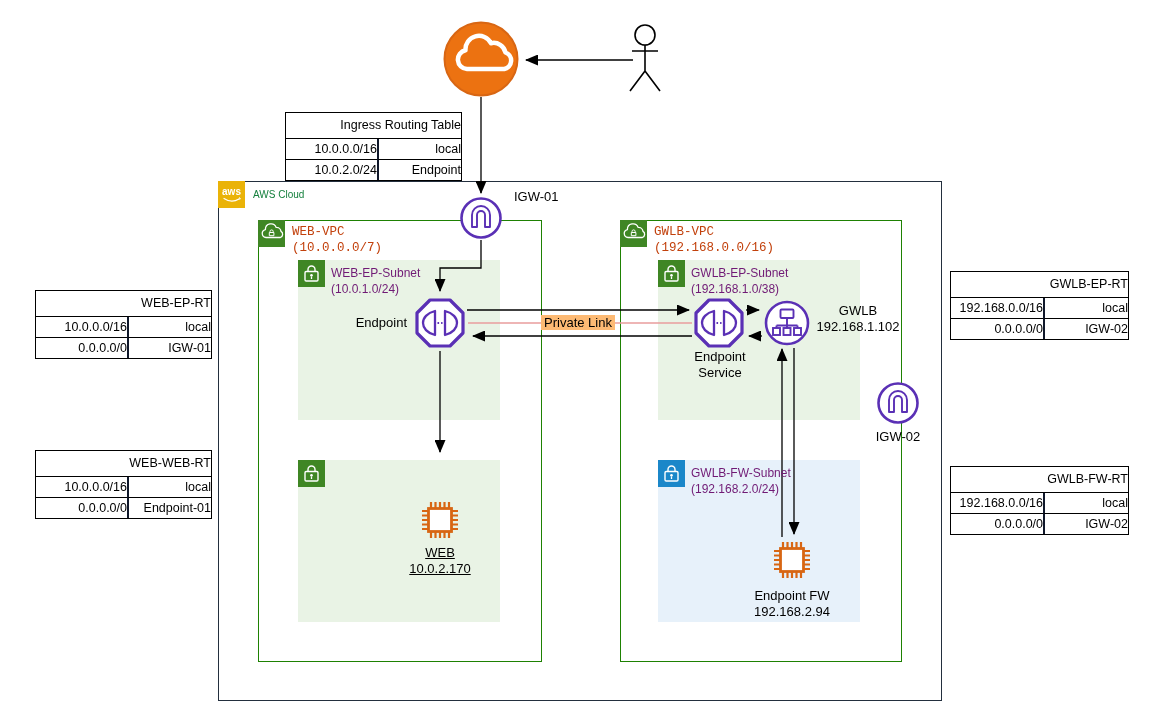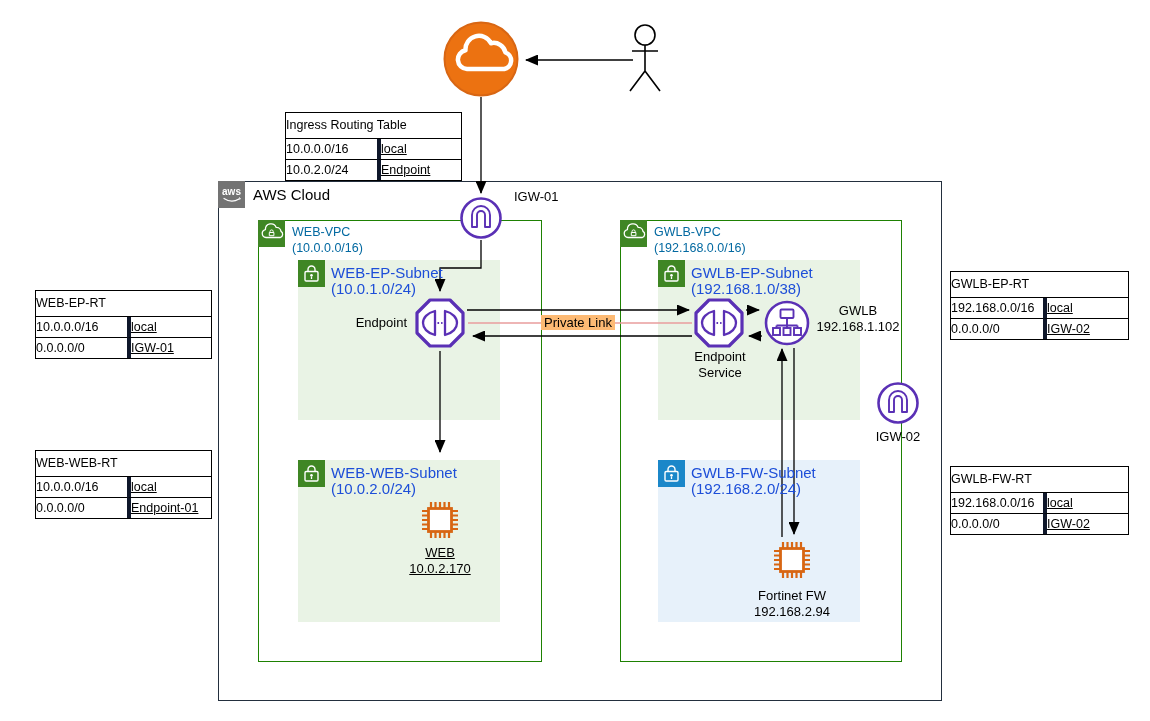--- a/index.html
+++ b/index.html
@@ -7,30 +7,30 @@
   .canvas{position:relative;width:1150px;height:721px;background:#fff;
           font-family:"Liberation Sans",sans-serif;overflow:hidden;color:#000;}
   .abs{position:absolute;}
   
   .aws-cloud{border:1.5px solid #232F3E;}
   .vpc{border:1.5px solid #1E8102;}
   .subnet-fill{border:none;}
   .subnet-green{background:#E9F3E5;}
   .subnet-blue{background:#E7F1FA;}
   .hdr-sq{width:27px;height:27px;display:flex;align-items:center;justify-content:center;}
-  .cloud-title{font-size:15px;color:#000000;line-height:27px;white-space:nowrap;}
-  .vpc-label{font-size:12.5px;color:#0369a1;line-height:16px;white-space:nowrap;}
-  .subnet-label{font-size:15px;color:#1d4ed8;line-height:16px;white-space:nowrap;}
+  .cloud-title{font-size:10px;color:#15803d;line-height:27px;white-space:nowrap;}
+  .vpc-label{font-size:12.5px;color:#c2410c;line-height:16px;white-space:nowrap;font-family:Liberation Mono, monospace;}
+  .subnet-label{font-size:12px;color:#701a75;line-height:16px;white-space:nowrap;}
   
-  .rt{border:1px solid #000;background:#fff;font-size:12.5px;text-align:left;}
+  .rt{border:1px solid #000;background:#fff;font-size:12.5px;text-align:right;}
   .rt-title{height:25px;line-height:25px;border-bottom:1px solid #000;}
   .rt-grid{display:grid;grid-template-columns:52% 48%;}
   .rt-cell{height:20px;line-height:20px;overflow:hidden;}
   .rt-cell.r2{border-top:1px solid #000;}
-  .rt-cell.colR{border-left:4px solid #0f172a;text-decoration:underline;}
+  .rt-cell.colR{border-left:2px solid #0f172a;}
   
   .lbl{font-size:13px;color:#000;line-height:16px;white-space:nowrap;}
   .lbl-c{text-align:center;}
   .lbl-r{text-align:right;}
   .pl-lbl{background:#fdba74;padding:0 3px;}
   svg{display:block;}
   .overlay{pointer-events:none;}
 </style>
 </head>
 <body>
@@ -66,38 +66,38 @@
     <path d="M468,323 L692,323" stroke="#E89C9C" stroke-width="1.4" fill="none"></path>
     <path d="M692,336 L473,336" stroke="#000" stroke-width="1.3" fill="none" marker-end="url(#arr)"></path>
 
     <path d="M746,310 L759,310" stroke="#000" stroke-width="1.3" fill="none" marker-end="url(#arr)"></path>
     <path d="M762,336 L749,336" stroke="#000" stroke-width="1.3" fill="none" marker-end="url(#arr)"></path>
 
     <path d="M782,537 L782,349" stroke="#000" stroke-width="1.3" fill="none" marker-end="url(#arr)"></path>
     <path d="M794,348 L794,534" stroke="#000" stroke-width="1.3" fill="none" marker-end="url(#arr)"></path>
   </svg>
 
-  <div class="abs hdr-sq" style="left:218px;top:181px;background:#737373;">
+  <div class="abs hdr-sq" style="left:218px;top:181px;background:#eab308;">
     <svg width="27" height="27" viewBox="0 0 27 27">
       <text x="13.5" y="14" text-anchor="middle" font-size="10" font-weight="bold" fill="#fff" font-family="Liberation Sans, sans-serif">aws</text>
       <path d="M6,17.5 q7.5,5 15,0.5" stroke="#fff" stroke-width="1.2" fill="none" stroke-linecap="round"></path>
       <path d="M21,16.5 l1.5,1.2 l-2,0.5" stroke="#fff" stroke-width="1" fill="none"></path>
     </svg>
   </div>
   <div class="abs cloud-title" style="left:253px;top:181px;">AWS Cloud</div>
 
   <div class="abs hdr-sq" style="left:258px;top:220px;background:#3F8624;">
     <svg width="27" height="27" viewBox="0 0 27 27">
       <path d="M8,17.5 a4,4 0 0 1 -0.6,-7.9 a5.6,5.6 0 0 1 10.8,-2.2 a4.6,4.6 0 0 1 4.8,4 a3.4,3.4 0 0 1 -0.6,6.1 z" stroke="#fff" stroke-width="1.3" fill="none" stroke-linejoin="round"></path>
       <path d="M12,12.5 v-1 a1.6,1.6 0 0 1 3.2,0 v1 M11.3,12.5 h4.6 v3.2 h-4.6 z" stroke="#fff" stroke-width="1" fill="none"></path>
     </svg>
   </div>
   <div class="abs vpc-label" style="left:292px;top:224px;">
     <div>WEB-VPC</div>
-    <div>(10.0.0.0/16)</div>
+    <div>(10.0.0.0/7)</div>
   </div>
 
   <div class="abs hdr-sq" style="left:620px;top:220px;background:#3F8624;">
     <svg width="27" height="27" viewBox="0 0 27 27">
       <path d="M8,17.5 a4,4 0 0 1 -0.6,-7.9 a5.6,5.6 0 0 1 10.8,-2.2 a4.6,4.6 0 0 1 4.8,4 a3.4,3.4 0 0 1 -0.6,6.1 z" stroke="#fff" stroke-width="1.3" fill="none" stroke-linejoin="round"></path>
       <path d="M12,12.5 v-1 a1.6,1.6 0 0 1 3.2,0 v1 M11.3,12.5 h4.6 v3.2 h-4.6 z" stroke="#fff" stroke-width="1" fill="none"></path>
     </svg>
   </div>
   <div class="abs vpc-label" style="left:654px;top:224px;">
     <div>GWLB-VPC</div>
@@ -117,24 +117,20 @@
     <div>(10.0.1.0/24)</div>
   </div>
 
   <div class="abs hdr-sq" style="left:298px;top:460px;background:#3F8624;">
     <svg width="27" height="27" viewBox="0 0 27 27">
       <path d="M10,11.5 v-2 a3.5,3.5 0 0 1 7,0 v2" stroke="#fff" stroke-width="1.4" fill="none"></path>
       <rect x="7" y="11.5" width="13" height="9.5" rx="1.2" stroke="#fff" stroke-width="1.4" fill="none"></rect>
       <circle cx="13.5" cy="15.3" r="1.3" fill="#fff"></circle>
         <path d="M13.5,16.4 V19" stroke="#fff" stroke-width="1.3"></path>
     </svg>
-  </div>
-  <div class="abs subnet-label" style="left:331px;top:465px;">
-    <div>WEB-WEB-Subnet</div>
-    <div>(10.0.2.0/24)</div>
   </div>
 
   <div class="abs hdr-sq" style="left:658px;top:260px;background:#3F8624;">
     <svg width="27" height="27" viewBox="0 0 27 27">
       <path d="M10,11.5 v-2 a3.5,3.5 0 0 1 7,0 v2" stroke="#fff" stroke-width="1.4" fill="none"></path>
       <rect x="7" y="11.5" width="13" height="9.5" rx="1.2" stroke="#fff" stroke-width="1.4" fill="none"></rect>
       <circle cx="13.5" cy="15.3" r="1.3" fill="#fff"></circle>
         <path d="M13.5,16.4 V19" stroke="#fff" stroke-width="1.3"></path>
     </svg>
   </div>
@@ -276,17 +272,17 @@
   <svg class="abs" style="left:770px;top:538px;" width="44" height="44" viewBox="0 0 44 44">
     <rect x="10.5" y="10.5" width="23" height="23" fill="#fff" stroke="#D86613" stroke-width="2.8"></rect>
     <g stroke="#D86613" stroke-width="2.2">
       <path d="M13,10 V4 M17.5,10 V4 M22,10 V4 M26.5,10 V4 M31,10 V4"></path>
       <path d="M13,34 V40 M17.5,34 V40 M22,34 V40 M26.5,34 V40 M31,34 V40"></path>
       <path d="M10,13 H4 M10,17.5 H4 M10,22 H4 M10,26.5 H4 M10,31 H4"></path>
       <path d="M34,13 H40 M34,17.5 H40 M34,22 H40 M34,26.5 H40 M34,31 H40"></path>
     </g>
   </svg>
   <div class="abs lbl lbl-c" style="left:742px;top:588px;width:100px;">
-    <div>Fortinet FW</div>
+    <div>Endpoint FW</div>
     <div>192.168.2.94</div>
   </div>
 
 </div>
 
 </body></html>

